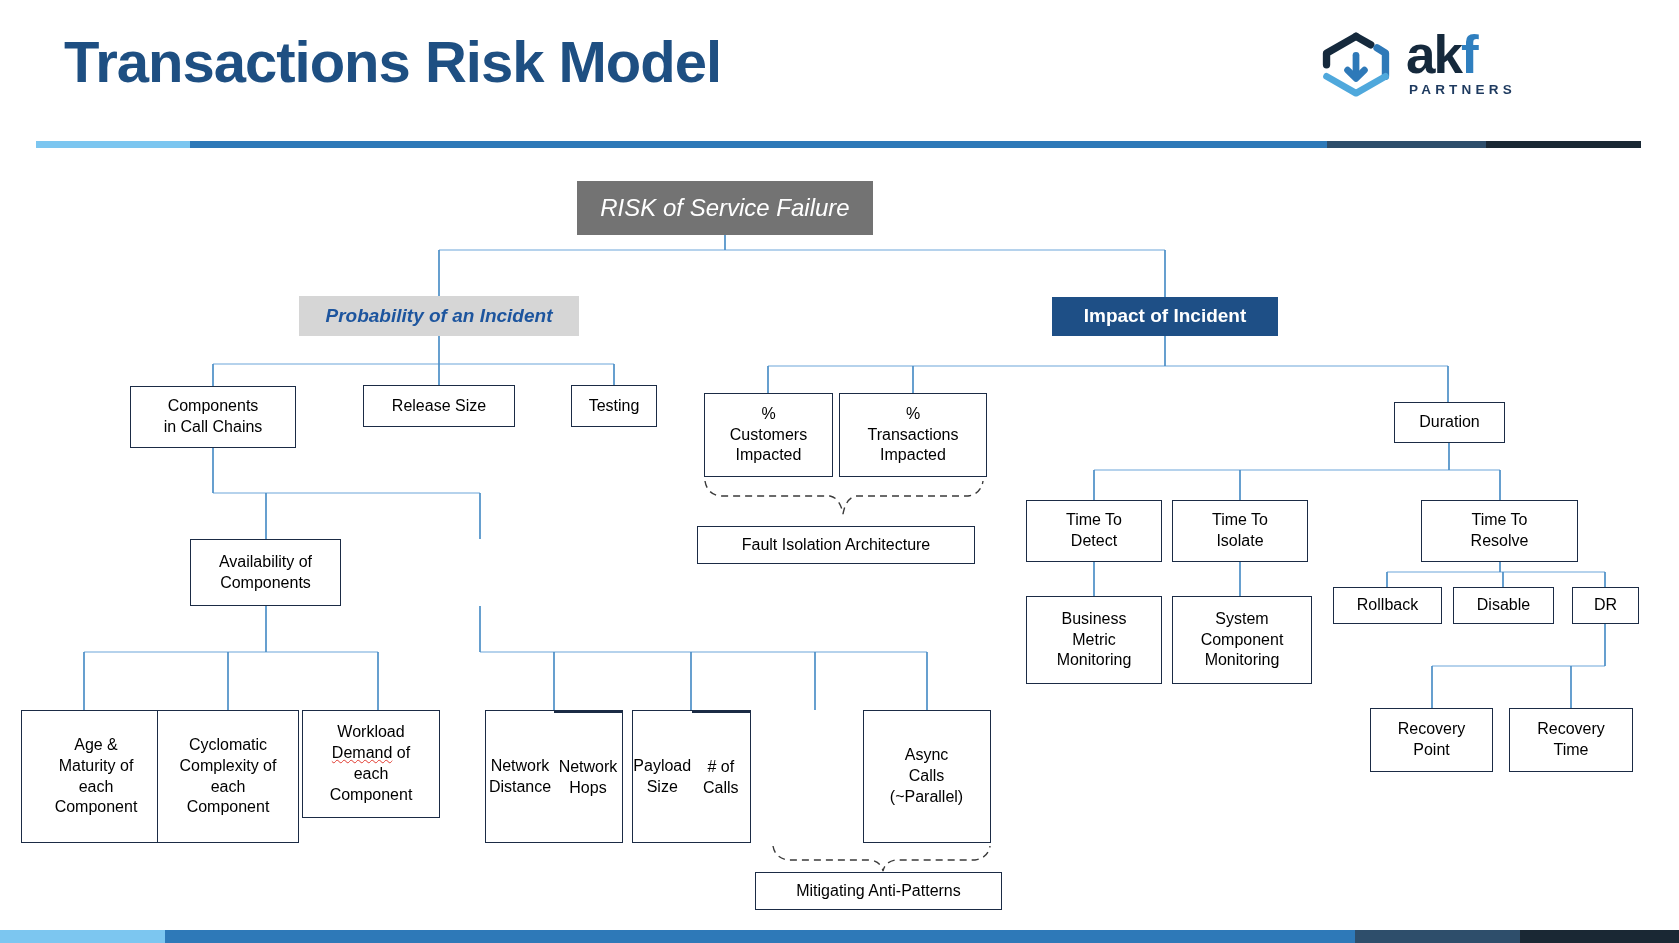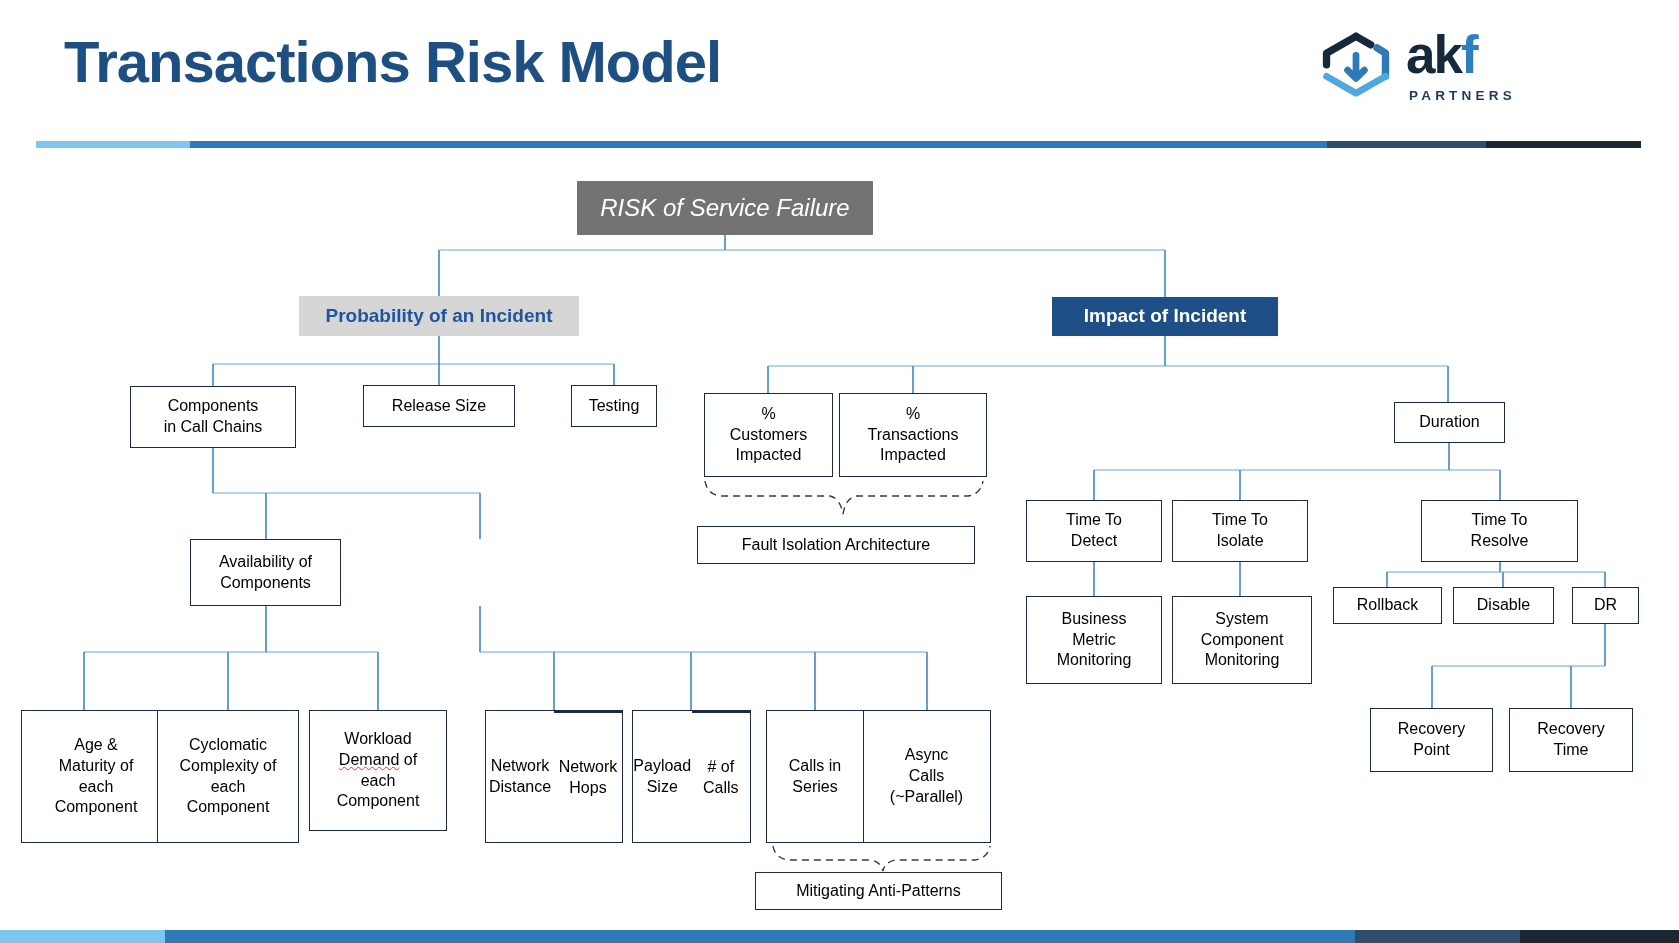--- a/index.html
+++ b/index.html
@@ -10,28 +10,28 @@
   
   .title{position:absolute;left:64px;top:28px;margin:0;
          font-size:58px;font-weight:bold;letter-spacing:-1px;color:#1E4F82;}
   .divider{position:absolute;left:36px;top:141px;height:7px;display:flex;}
   .divider span{height:7px;display:block;}
   .logo{position:absolute;left:1316px;top:30px;display:flex;align-items:flex-start;}
   .logo-text{margin-left:10px;}
   .akf{font-size:53px;font-weight:bold;letter-spacing:-2px;line-height:0.95;}
   .akf .ak{color:#15293C;} .akf .f{color:#2F7FBF;}
   .partners{font-size:13.5px;font-weight:bold;letter-spacing:4.2px;color:#1E3A5F;
-            margin-top:8px;padding-left:3px;}
+            margin-top:2px;padding-left:3px;}
 
   
   .box{position:absolute;box-sizing:border-box;border:1.6px solid #1B2B45;
        background:#fff;color:#000;display:flex;align-items:center;justify-content:center;
        text-align:center;white-space:pre-line;font-size:16px;line-height:1.3;}
   .root{background:#737373;border:none;color:#fff;font-size:24px;font-style:italic;}
-  .branch-prob{background:#D6D6D6;border:none;color:#1D559E;font-size:19px;font-weight:bold;}
+  .branch-prob{background:#D6D6D6;border:none;color:#1D559E;font-size:19px;font-weight:bold;font-style:italic;}
   .branch-imp{background:#1E4F86;border:none;color:#fff;font-size:19px;font-weight:bold;}
   .splitbox{position:absolute;box-sizing:border-box;border:1.6px solid #1B2B45;
             background:#fff;display:flex;flex-direction:row;}
   .splitbox .cell{flex:1;display:flex;align-items:center;justify-content:center;
                   text-align:center;white-space:pre-line;font-size:16px;line-height:1.3;}
   .splitbox .cell + .cell{border-top:2px solid #1B2B45;}
   .squiggle{text-decoration:underline;text-decoration-style:wavy;
             text-decoration-color:#E03A2F;text-decoration-thickness:1px;}
   svg.connectors{position:absolute;left:0;top:0;}
 
@@ -149,37 +149,35 @@
 Components</div>
 
   <div class="box" style="left:21px;top:710px;width:150px;height:133px">Age &amp;
 Maturity of
 each
 Component</div>
   <div class="box" style="left:157px;top:710px;width:142px;height:133px">Cyclomatic
 Complexity of
 each
 Component</div>
-  <div class="box" style="left:309px;top:710px;width:138px;height:121px">
+  <div class="box" style="left:302px;top:710px;width:138px;height:108px">
     <div><span>Workload</span><br><span class="squiggle">Demand</span><span> of</span><br><span>each</span><br><span>Component</span></div>
   </div>
   <div class="splitbox" style="left:485px;top:710px;width:138px;height:133px">
     <div class="cell">Network
 Distance</div>
     <div class="cell">Network
 Hops</div>
   </div>
   <div class="splitbox" style="left:632px;top:710px;width:119px;height:133px">
     <div class="cell">Payload
 Size</div>
     <div class="cell"># of
 Calls</div>
   </div>
-  <div class="box" style="left:766px;top:710px;width:98px;height:133px">Calls in
-Series</div>
   <div class="box" style="left:862.5px;top:710px;width:128px;height:133px">Async
 Calls
 (~Parallel)</div>
   <div class="box" style="left:755px;top:872px;width:247px;height:38px">Mitigating Anti-Patterns</div>
 
   <div class="box" style="left:1026px;top:500px;width:136px;height:62px">Time To
 Detect</div>
   <div class="box" style="left:1172px;top:500px;width:136px;height:62px">Time To
 Isolate</div>
   <div class="box" style="left:1421px;top:500px;width:157px;height:62px">Time To

